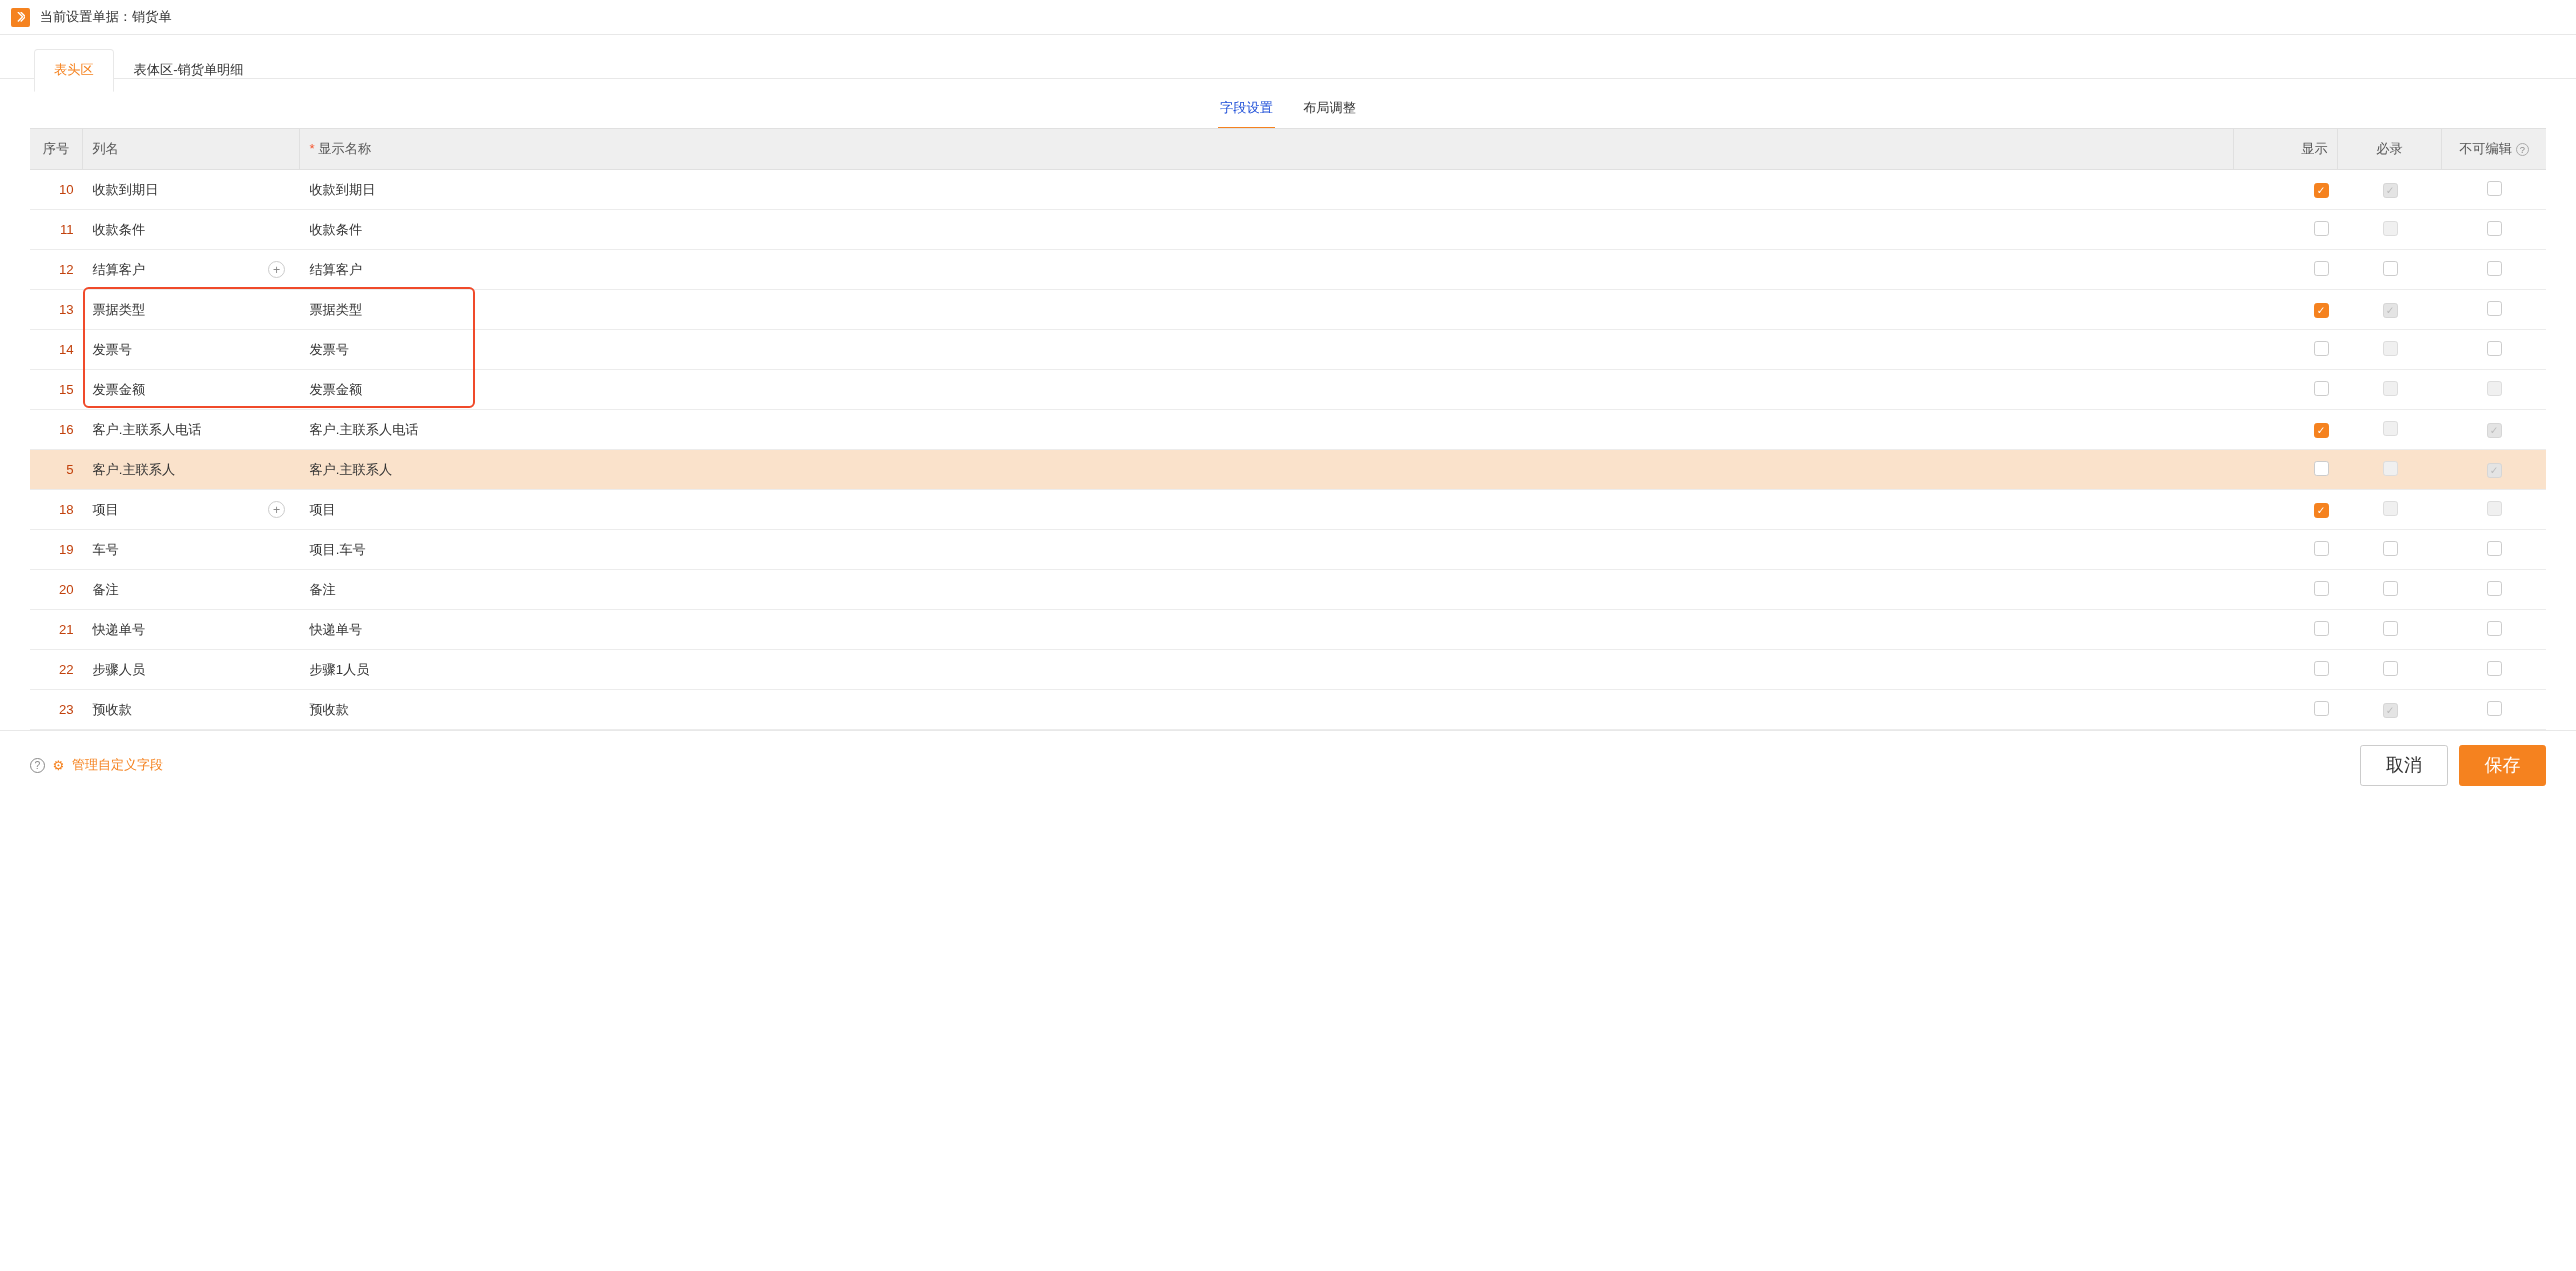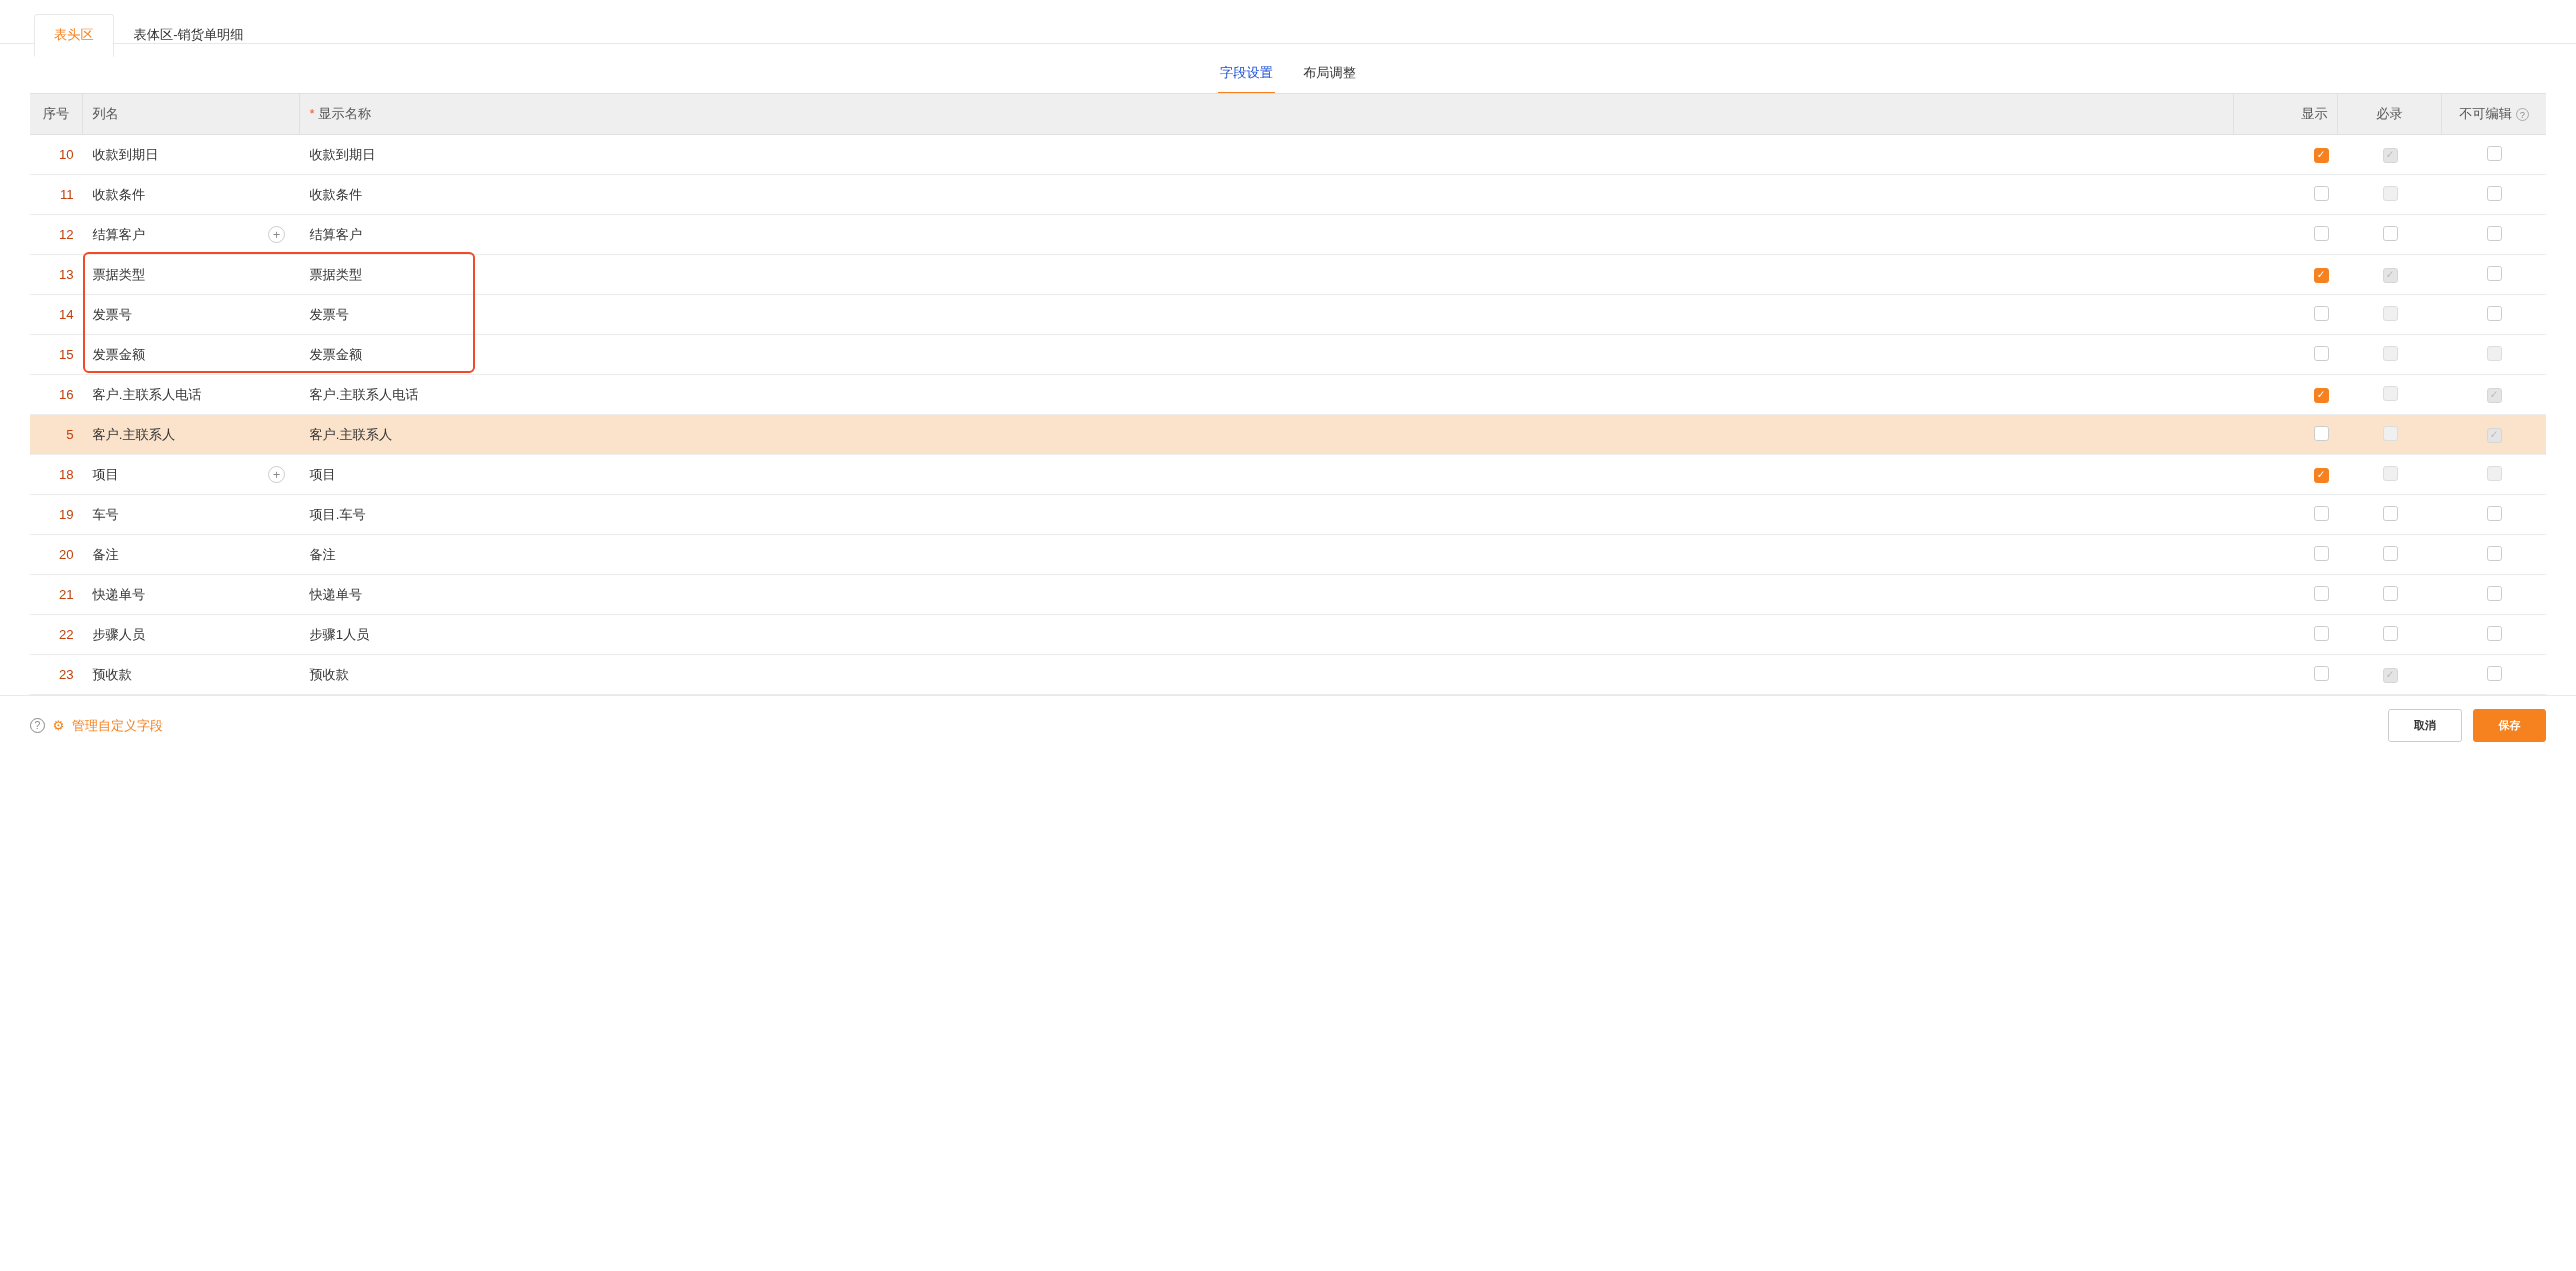--- a/index.html
+++ b/index.html
@@ -231,38 +231,46 @@
   cursor: pointer;
   font-size: 13px;
 }
 .footer-right {
   display: flex;
   gap: 11.3px;
 }
 .btn {
   padding: 7.6px 24.6px;
   border-radius: 2.8px;
-  font-size: 11px;
+  font-size: 18px;
   cursor: pointer;
   border: 0.9px solid #ccc;
   background: #fff;
   color: #333;
-  font-weight: bold;
 }
 .btn.primary {
   background: #f5821f;
   border-color: #f5821f;
   color: #fff;
 }
 </style>
 </head>
 <body>
 
 <div class="container">
 
+  <div class="header-bar">
+    <div class="expand-btn">
+      <svg width="9.4" height="9.4" viewBox="0 0 10 10">
+          <path d="M2 0 L7 5 L2 10" stroke="#fff" stroke-width="1.5" fill="none"></path>
+          <path d="M5 0 L10 5 L5 10" stroke="#fff" stroke-width="1.5" fill="none"></path>
+        </svg>
+    </div>
+    <span class="doc-label">当前设置单据：销货单</span>
+  </div>
 
   <div class="tabs-row" id="main-tabs">
       <div class="tab active">表头区</div>
       <div class="tab">表体区-销货单明细</div>
     </div>
 
   <div class="sub-tabs" id="sub-tabs">
       <div class="sub-tab active">字段设置</div>
       <div class="sub-tab">布局调整</div>
     </div>

